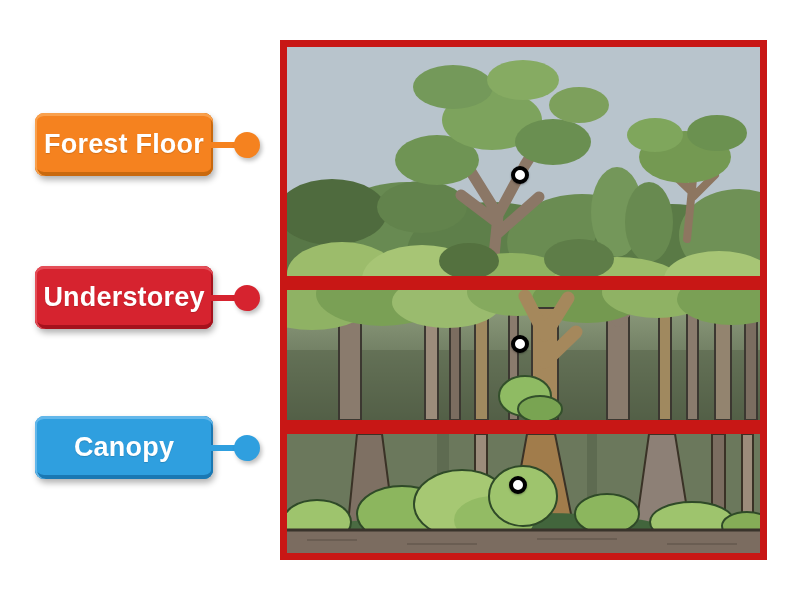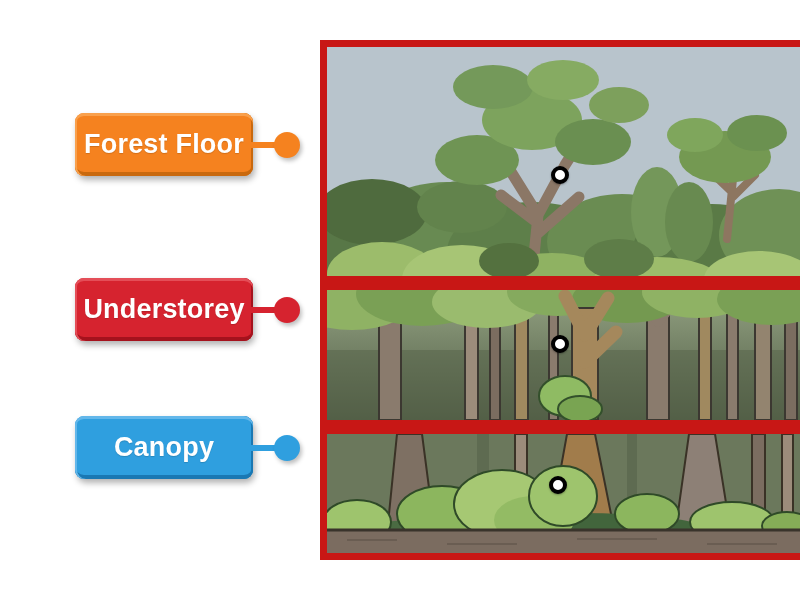--- a/index.html
+++ b/index.html
@@ -2,21 +2,21 @@
 <html><head>
 <meta charset="utf-8">
 <style>
   html,body{margin:0;padding:0;}
   body{
     width:800px;height:600px;
     background:#ffffff;
     font-family:"Liberation Sans", sans-serif;
     position:relative;overflow:hidden;
   }
-  .stage{position:absolute;inset:0;margin-left:40px;}
+  .stage{position:absolute;inset:0;}
 
   
   .label-chip{
     position:absolute;left:35px;width:178px;height:63px;
     background:var(--fill,#888);
     border-radius:9px;
     display:flex;align-items:center;justify-content:center;
     box-shadow:
       inset 0 3px 0 var(--light,#aaa),
       inset 2px 0 0 var(--light,#aaa),
@@ -34,21 +34,21 @@
     position:absolute;left:176px;top:50%;margin-top:-3px;
     width:28px;height:6px;background:var(--fill,#888);
   }
   .label-chip .cdot{
     position:absolute;left:199px;top:50%;transform:translateY(-50%);
     width:26px;height:26px;border-radius:50%;
     background:var(--fill,#888);
     box-shadow:2px 3px 4px rgba(0,0,0,.25);
   }
   .chip-0{top:113px}
-  .chip-1{top:278px}
+  .chip-1{top:266px}
   .chip-2{top:416px}
 
   
   .diagram{
     position:absolute;left:280px;top:40px;width:487px;height:520px;
   }
   .section{
     box-sizing:border-box;width:487px;
     border:7px solid var(--frame,#c81715);
     overflow:hidden;background:#b8c4cc;

